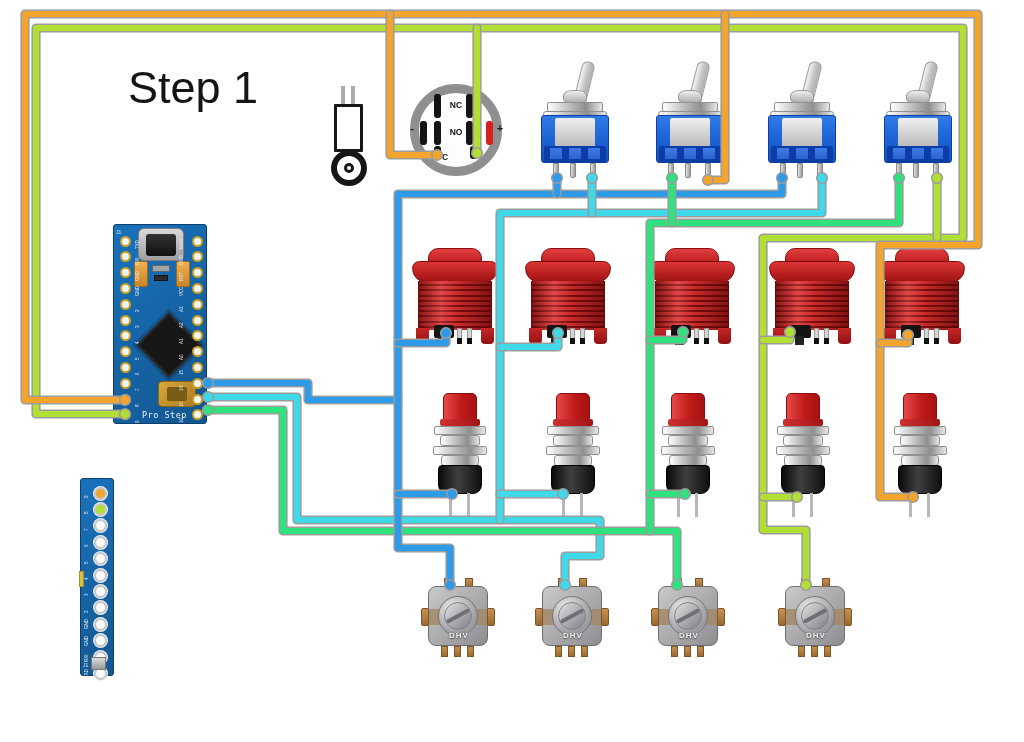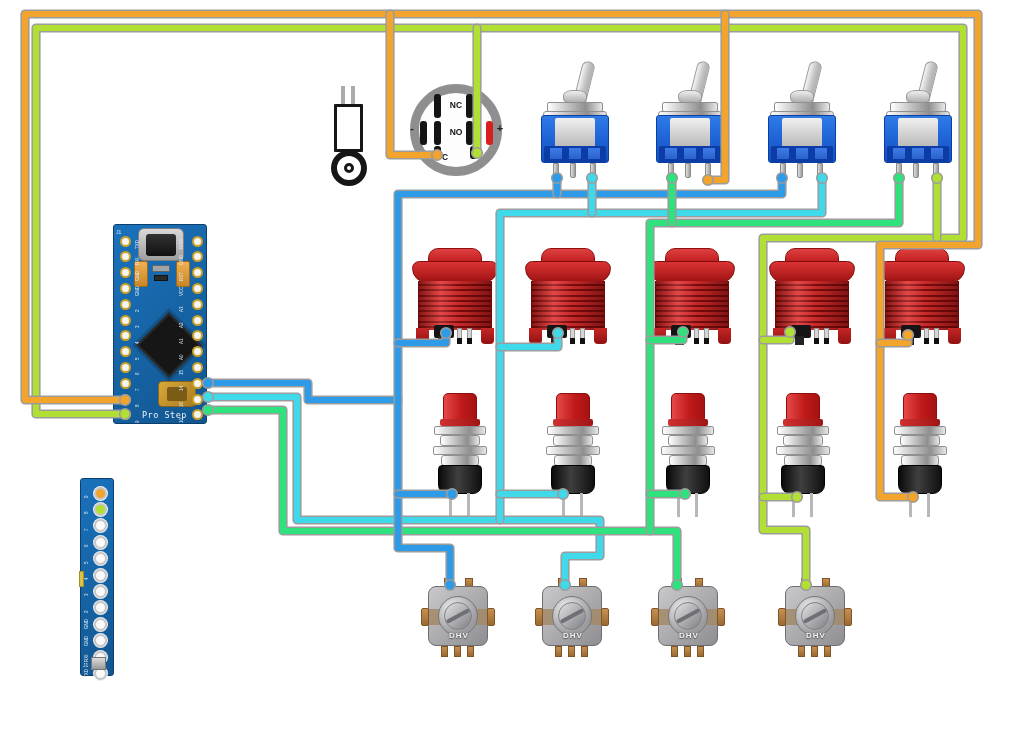--- a/index.html
+++ b/index.html
@@ -14,20 +14,21 @@
   .clabel { font-size:8.5px; font-weight:bold; color:#111; text-align:center; }
   .sign { font-size:11px; font-weight:bold; color:#222; text-align:center; }
   .brand { font-family:"DejaVu Sans Mono", monospace; font-size:8.5px; color:#EAF2FA; letter-spacing:0.5px; }
   .dhv { font-size:8px; font-weight:bold; color:#F2F2F2; text-align:center; letter-spacing:1px;
          text-shadow:0 1px 1px #5a5a5a, 0 0 2px #666; }
 </style>
 </head>
 <body>
 
 <div id="stage">
+  <div class="title" style="left:128px; top:62px;">Step 1</div>
   <div id="components">
       <div style="left: 113px; top: 224px; width: 94px; height: 200px; background: linear-gradient(135deg, rgb(26, 114, 188), rgb(18, 86, 143)); border: 1px solid rgb(10, 63, 110); border-radius: 3px;">
         <div style="left: 24px; top: 3px; width: 46px; height: 33px; background: linear-gradient(rgb(217, 217, 217), rgb(158, 158, 158)); border: 1px solid rgb(127, 127, 127); border-radius: 6px;"></div>
         <div style="left: 32px; top: 9px; width: 30px; height: 22px; background: linear-gradient(rgb(51, 51, 51), rgb(17, 17, 17)); border-radius: 3px;"></div>
         <div style="left: 38px; top: 40px; width: 18px; height: 7px; background: rgb(159, 164, 168); border: 1px solid rgb(95, 100, 104);"></div>
         <div style="left: 40px; top: 50px; width: 14px; height: 6px; background: rgb(42, 42, 42); border: 1px solid rgb(17, 17, 17);"></div>
         <div style="left: 20px; top: 36px; width: 14px; height: 26px; background: linear-gradient(rgb(240, 176, 80), rgb(200, 134, 42)); border: 1px solid rgb(160, 106, 24); border-radius: 2px;"></div>
         <div style="left: 62px; top: 36px; width: 14px; height: 26px; background: linear-gradient(rgb(240, 176, 80), rgb(200, 134, 42)); border: 1px solid rgb(160, 106, 24); border-radius: 2px;"></div>
         <div style="left: 32px; top: 97px; width: 46px; height: 46px; background: rgb(22, 22, 22); border: 2px solid rgb(42, 42, 42); transform: rotate(45deg); box-shadow: rgba(20, 20, 20, 0.25) 0px 0px 0px 3px;"></div>
         <div style="left: 44px; top: 156px; width: 38px; height: 26px; background: linear-gradient(135deg, rgb(217, 169, 58), rgb(168, 123, 32)); border: 1px solid rgb(138, 100, 24); border-radius: 4px;"></div>

